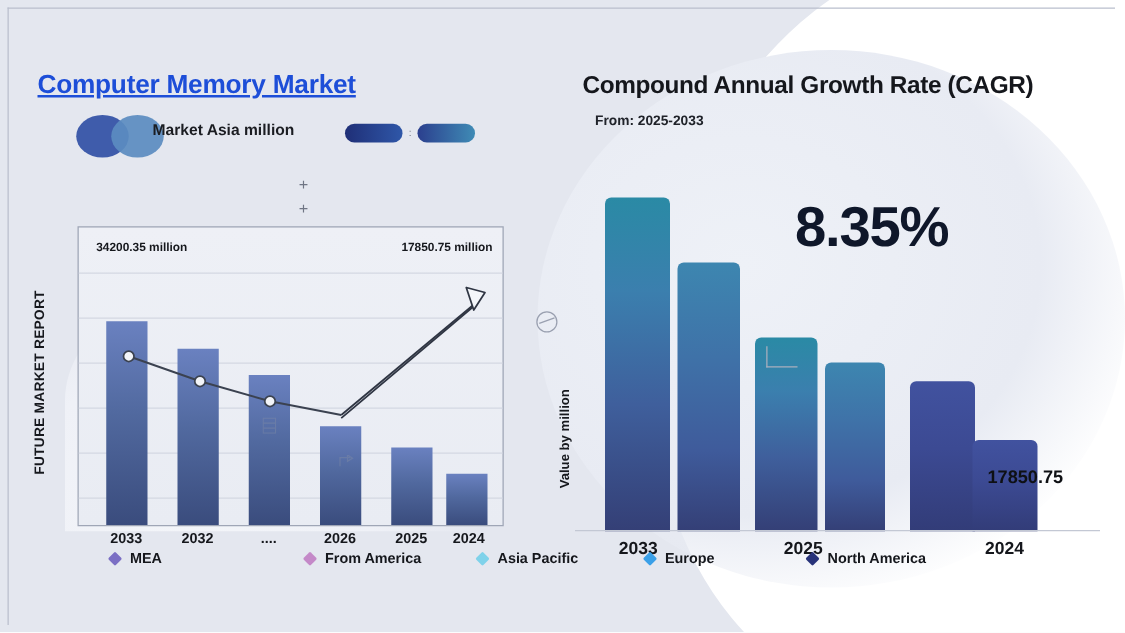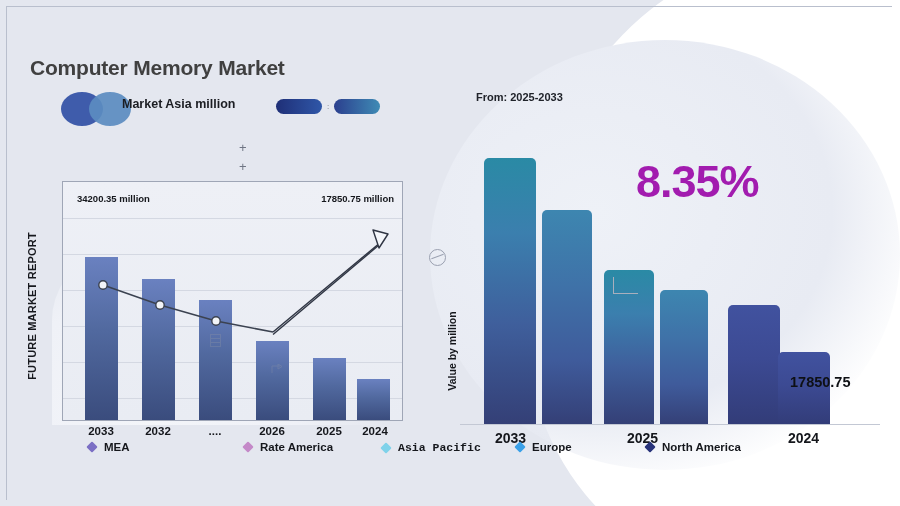--- a/index.html
+++ b/index.html
@@ -38,22 +38,23 @@
   }
   .outer-line{
     position:absolute;left:6px;top:6px;width:886px;height:494px;
     border-top:1px solid #b9bfcd;border-left:1px solid #b9bfcd;
     box-sizing:border-box;
   }
 
   
   .left-title{
     position:absolute;left:30px;top:56px;
-    font-size:21px;font-weight:bold;color:#404040;letter-spacing:-0.2px;
+    font-size:21px;font-weight:bold;color:#1d4ed8;letter-spacing:-0.2px;
     white-space:nowrap;
+    text-decoration:underline;
   }
   .logo-mark{position:absolute;left:61px;top:92px;width:70px;height:34px;}
   .logo-c1{position:absolute;left:0;top:0;width:42px;height:34px;border-radius:50%;background:#3f5cab;}
   .logo-c2{position:absolute;left:28px;top:0;width:42px;height:34px;border-radius:50%;background:#5b8cc0;opacity:.92;}
   .logo-label{
     position:absolute;left:122px;top:97px;
     font-size:12.5px;font-weight:bold;color:#1b1d22;white-space:nowrap;
   }
   .pill-row{position:absolute;left:276px;top:99px;display:flex;align-items:center;gap:5px;}
   .pill{width:46px;height:15px;border-radius:8px;}
@@ -109,21 +110,21 @@
     position:absolute;left:466px;top:57px;width:420px;
     font-size:19.5px;font-weight:bold;color:#15171c;letter-spacing:-0.3px;
     white-space:nowrap;
   }
   .right-sub{
     position:absolute;left:476px;top:91px;
     font-size:11px;font-weight:bold;color:#20232a;white-space:nowrap;
   }
   .cagr-big{
     position:absolute;left:636px;top:159px;
-    font-size:45px;font-weight:bold;color:#a21caf;letter-spacing:-1px;line-height:1;
+    font-size:45px;font-weight:bold;color:#0f172a;letter-spacing:-1px;line-height:1;
   }
   .cagr-sub{
     position:absolute;left:640px;top:212px;
     font-size:12.5px;font-weight:bold;color:#16181d;white-space:nowrap;
   }
   .right-axis-label{
     position:absolute;left:392px;top:345px;width:120px;
     transform:rotate(-90deg);transform-origin:center center;
     font-size:10.5px;font-weight:bold;color:#16181d;text-align:center;white-space:nowrap;
   }
@@ -227,20 +228,21 @@
 
   <div class="xlabels">
     <div class="xlab" style="left:14px;width:50px;">2033</div>
     <div class="xlab" style="left:71px;width:50px;">2032</div>
     <div class="xlab" style="left:128px;width:50px;">....</div>
     <div class="xlab" style="left:185px;width:50px;">2026</div>
     <div class="xlab" style="left:242px;width:50px;">2025</div>
     <div class="xlab" style="left:288px;width:50px;">2024</div>
   </div>
 
+  <div class="right-title">Compound Annual Growth Rate (CAGR)</div>
   <div class="right-sub">From: 2025-2033</div>
   <div class="cagr-big">8.35%</div>
   <div class="right-axis-label">Value by million</div>
 
   <div class="right-chart">
     <div class="rbar grad-teal" style="left:24px;  width:52px;  height:267px;"></div>
     <div class="rbar grad-teal2" style="left:82px;  width:50px;  height:215px;"></div>
     <div class="rbar grad-teal" style="left:144px; width:50px;  height:155px;"></div>
     <div class="rbar grad-teal2" style="left:200px; width:48px;  height:135px;"></div>
     <div class="rbar grad-navy" style="left:268px; width:52px;  height:120px;"></div>
@@ -255,23 +257,23 @@
   <div class="rxlab" style="left:788px;">2024</div>
   <div class="rvalue">17850.75</div>
 
   <div class="legend">
     <div class="leg-item" style="left:0px;">
       <span class="leg-dot" style="background:#7b6fc4"></span>
       <span class="leg-txt">MEA</span>
     </div>
     <div class="leg-item" style="left:156px;">
       <span class="leg-dot" style="background:#c489c8"></span>
-      <span class="leg-txt">Rate America</span>
-    </div>
-    <div class="leg-item" style="left:294px;font-family:Liberation Mono, monospace;">
+      <span class="leg-txt">From America</span>
+    </div>
+    <div class="leg-item" style="left:294px;">
       <span class="leg-dot" style="background:#7fd2ea"></span>
       <span class="leg-txt">Asia Pacific</span>
     </div>
     <div class="leg-item" style="left:428px;">
       <span class="leg-dot" style="background:#3aa0e8"></span>
       <span class="leg-txt">Europe</span>
     </div>
     <div class="leg-item" style="left:558px;">
       <span class="leg-dot" style="background:#28337a"></span>
       <span class="leg-txt">North America</span>

